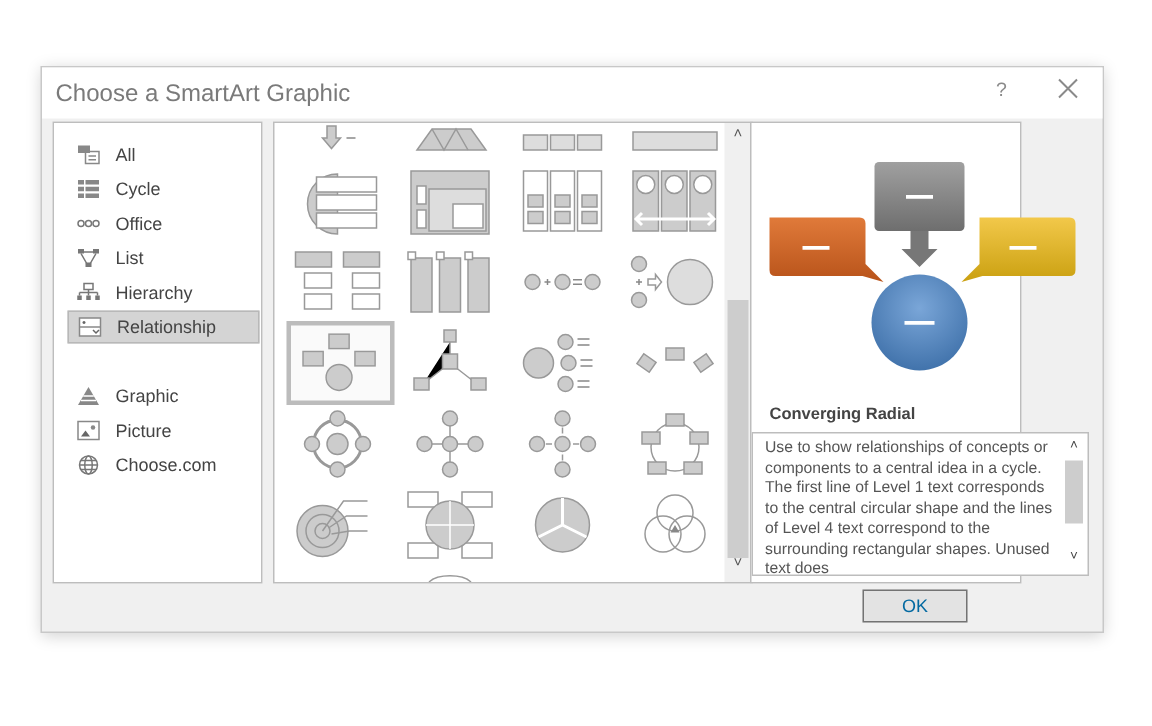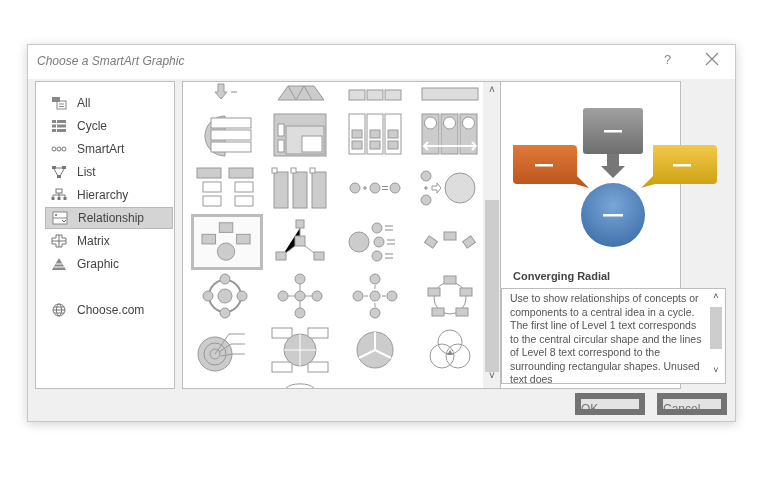--- a/index.html
+++ b/index.html
@@ -2,21 +2,21 @@
 <html><head>
 <meta charset="utf-8">
 <style>
   html, body { margin:0; padding:0; }
   body { width:768px; height:484px; background:#ffffff; position:relative; overflow:hidden;
          font-family:"Liberation Sans", "DejaVu Sans", sans-serif; }
   .dialog { position:absolute; left:27px; top:44px; width:707px; height:376px;
             background:#f0f0f0; border:1px solid #c8c8c8;
             box-shadow:0 2px 10px rgba(0,0,0,0.18); }
   .titlebar { position:absolute; left:0; top:0; width:100%; height:34px; background:#ffffff; }
-  .title { position:absolute; left:9px; top:9px; font-size:12px; color:#7a7a7a;font-style:italic; }
+  .title { position:absolute; left:9px; top:9px; font-size:16px; color:#7a7a7a; }
   .help { position:absolute; left:636px; top:7px; font-size:13px; color:#8a8a8a; cursor:pointer; }
   .close { position:absolute; left:675px; top:5px; width:18px; height:18px; cursor:pointer; }
   .panel { position:absolute; background:#ffffff; border:1px solid #bdbdbd; box-sizing:border-box; }
   .cats { left:7px; top:36px; width:140px; height:308px; }
   .cat { position:absolute; left:9px; height:22px; width:128px; display:flex; align-items:center; cursor:pointer; }
   .cat.sel { background:#d4d4d4; border:1px solid #b8b8b8; box-sizing:border-box; }
   .cat .ico { width:20px; height:16px; margin-left:4px; margin-right:8px; display:flex; align-items:center; justify-content:center; }
   .cat .lbl { font-size:12px; color:#444; }
   .gallery { left:154px; top:36px; width:320px; height:308px; overflow:hidden; }
   .thumb { position:absolute; width:68px; height:52px; cursor:pointer; }
@@ -25,22 +25,22 @@
   .vscroll { position:absolute; left:300px; top:0; width:18px; height:306px; background:#f0f0f0; }
   .vscroll .up, .vscroll .dn { position:absolute; left:0; width:18px; height:16px; text-align:center; font-size:10px; color:#555; cursor:pointer; }
   .vscroll .thumbbar { position:absolute; left:2px; top:118px; width:14px; height:172px; background:#cdcdcd; cursor:pointer; }
   .preview { left:472px; top:36px; width:181px; height:308px; }
   .pname { position:absolute; left:12px; top:188px; font-size:11px; font-weight:bold; color:#444; }
   .desc { position:absolute; left:473px; top:243px; width:225px; height:96px; background:#fff; border:1px solid #bdbdbd; box-sizing:border-box; }
   .desc .txt { position:absolute; left:8px; top:3px; width:196px; font-size:10.5px; line-height:13.5px; color:#555; }
   .desc .ds { position:absolute; right:2px; top:2px; width:14px; height:90px; }
   .desc .ds .up, .desc .ds .dn { position:absolute; left:0; width:14px; font-size:9px; text-align:center; color:#444; cursor:pointer; }
   .desc .ds .bar { position:absolute; left:1px; top:16px; width:12px; height:42px; background:#cdcdcd; }
-  .btn { position:absolute; top:348px; height:22px; width:70px; background:#e3e3e3; border:6px solid #737373; box-sizing:border-box;
-         font-size:12px; color:#737373; line-height:20px; cursor:pointer; }
+  .btn { position:absolute; top:348px; height:22px; width:70px; background:#e3e3e3; border:1px solid #737373; box-sizing:border-box;
+         font-size:12px; color:#0369a1; text-align:center; line-height:20px; cursor:pointer; }
 </style>
 </head>
 <body>
 
 <div class="dialog">
   <div class="titlebar">
     <span class="title">Choose a SmartArt Graphic</span>
     <span class="help">?</span>
     <svg class="close" viewBox="0 0 18 18">
         <path d="M3 3 L15 15 M15 3 L3 15" stroke="#8a8a8a" stroke-width="1.3"></path>
@@ -73,21 +73,21 @@
       <span class="lbl">Cycle</span>
     </div>
     <div class="cat" style="top:56px">
       <span class="ico">
           <svg width="16" height="14">
             <circle cx="3" cy="7" r="2" fill="none" stroke="#777"></circle>
             <circle cx="8" cy="7" r="2" fill="none" stroke="#777"></circle>
             <circle cx="13" cy="7" r="2" fill="none" stroke="#777"></circle>
           </svg>
         </span>
-      <span class="lbl">SmartArt</span>
+      <span class="lbl">Office</span>
     </div>
     <div class="cat" style="top:79px">
       <span class="ico">
           <svg width="16" height="14">
             <rect x="1" y="1" width="4" height="3" fill="#777"></rect>
             <rect x="11" y="1" width="4" height="3" fill="#777"></rect>
             <rect x="6" y="10" width="4" height="3" fill="#777"></rect>
             <path d="M5 3 H11 M13 4 L9 11 M7 11 L3 4" stroke="#777" fill="none"></path>
           </svg>
         </span>
@@ -109,37 +109,38 @@
           <svg width="16" height="14">
             <rect x="5" y="1" width="6" height="4" fill="none" stroke="#777"></rect>
             <path d="M8 5 V7 M2 7 H14 M2 7 V9 M8 7 V9 M14 7 V9" stroke="#777"></path>
             <rect x="0.5" y="9" width="3" height="3" fill="#777"></rect>
             <rect x="6.5" y="9" width="3" height="3" fill="#777"></rect>
             <rect x="12.5" y="9" width="3" height="3" fill="#777"></rect>
           </svg>
         </span>
       <span class="lbl">Hierarchy</span>
     </div>
-    <div class="cat" style="top:148px">
-      <span class="ico">
-          <svg width="16" height="14">
-            <path d="M5 1 H11 V4 H15 V10 H11 V13 H5 V10 H1 V4 H5 Z" fill="none" stroke="#777"></path>
-            <path d="M8 1 V13 M1 7 H15" stroke="#777"></path>
-          </svg>
-        </span>
-      <span class="lbl">Matrix</span>
-    </div>
     <div class="cat" style="top:171px">
       <span class="ico">
           <svg width="16" height="14">
             <path d="M8 1 L15 13 H1 Z" fill="#888"></path>
             <path d="M4.5 7 H11.5 M3 10 H13" stroke="#fff"></path>
           </svg>
         </span>
       <span class="lbl">Graphic</span>
+    </div>
+    <div class="cat" style="top:194px">
+      <span class="ico">
+          <svg width="16" height="14">
+            <rect x="1" y="1" width="14" height="12" fill="none" stroke="#888"></rect>
+            <path d="M3 11 L6 7 L9 11 Z" fill="#666"></path>
+            <circle cx="11" cy="5" r="1.5" fill="#888"></circle>
+          </svg>
+        </span>
+      <span class="lbl">Picture</span>
     </div>
     <div class="cat" style="top:217px">
       <span class="ico">
           <svg width="16" height="14">
             <circle cx="8" cy="7" r="6" fill="none" stroke="#777"></circle>
             <ellipse cx="8" cy="7" rx="2.5" ry="6" fill="none" stroke="#777"></ellipse>
             <path d="M2 7 H14 M3 4 H13 M3 10 H13" stroke="#777"></path>
           </svg>
         </span>
       <span class="lbl">Choose.com</span>
@@ -351,23 +352,22 @@
       <circle cx="104" cy="115" r="32" fill="url(#gB)"></circle>
       <rect x="95" y="30" width="18" height="2.5" fill="#fff"></rect>
       <rect x="26" y="64" width="18" height="2.5" fill="#fff"></rect>
       <rect x="164" y="64" width="18" height="2.5" fill="#fff"></rect>
       <rect x="94" y="114" width="20" height="2.5" fill="#fff"></rect>
     </svg>
     <span class="pname">Converging Radial</span>
   </div>
 
   <div class="desc">
-    <div class="txt">Use to show relationships of concepts or components to a central idea in a cycle. The first line of Level 1 text corresponds to the central circular shape and the lines of Level 8 text correspond to the surrounding rectangular shapes. Unused text does</div>
+    <div class="txt">Use to show relationships of concepts or components to a central idea in a cycle. The first line of Level 1 text corresponds to the central circular shape and the lines of Level 4 text correspond to the surrounding rectangular shapes. Unused text does</div>
     <div class="ds">
       <div class="up" style="top:0">˄</div>
       <div class="bar"></div>
       <div class="dn" style="top:74px">˅</div>
     </div>
   </div>
 
   <div class="btn" style="left:547px">OK</div>
-  <div class="btn" style="left:629px">Cancel</div>
 </div>
 
 </body></html>

